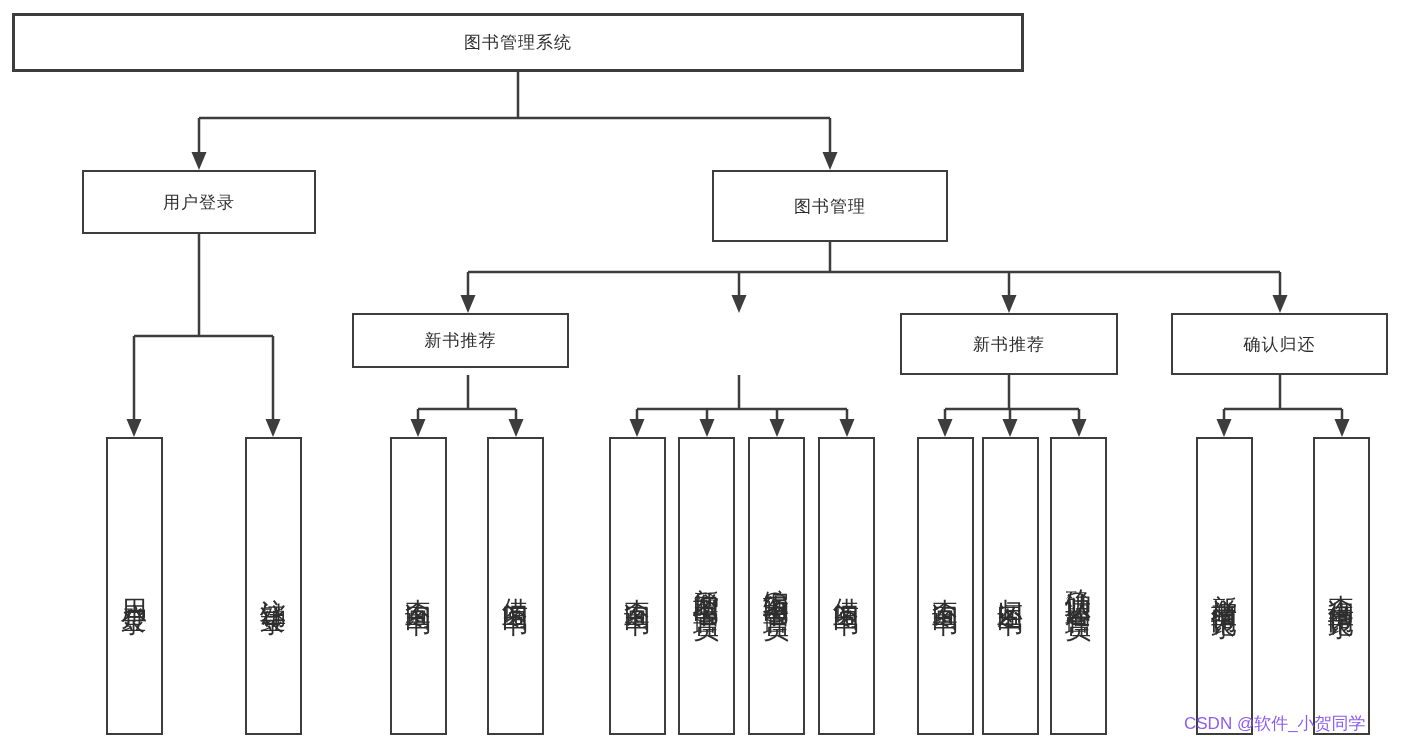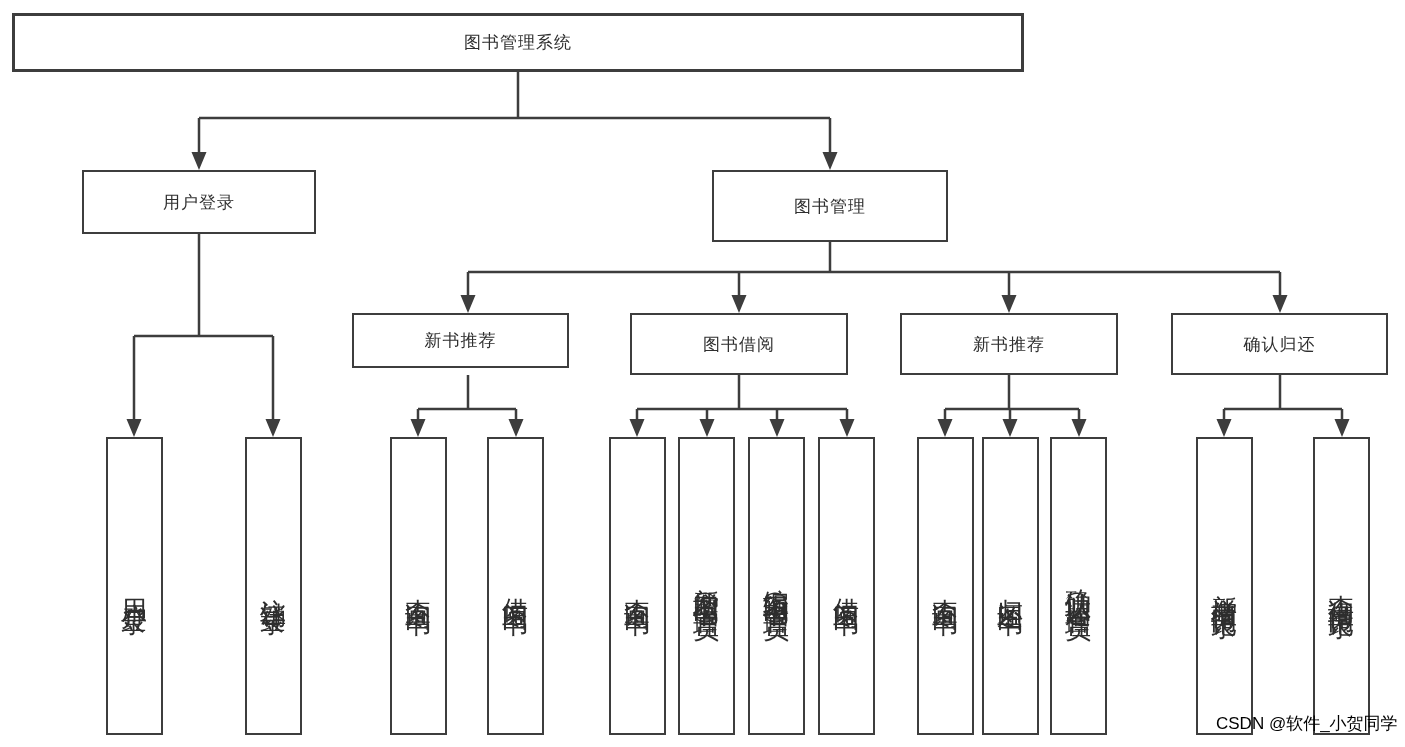--- a/index.html
+++ b/index.html
@@ -32,24 +32,24 @@
   .root-box { border-width: 3px; }
   .vbox {
     writing-mode: vertical-rl;
     font-size: 26px;
     line-height: 1;
     letter-spacing: 4px;
     z-index: 2;
   }
   .watermark {
     position: absolute;
-    left: 1216px;
+    left: 1184px;
     top: 712px;
     font-size: 17px;
-    color: #000000;
+    color: #8b5cf6;
     white-space: nowrap;
     z-index: 5;
   }
 </style>
 </head>
 <body>
 
 <div class="canvas">
 
   <svg class="connectors" viewBox="0 0 1405 747" xmlns="http://www.w3.org/2000/svg">
@@ -78,21 +78,20 @@
       M1079 437 l-7.5 -18 h15 z  M1224 437 l-7.5 -18 h15 z
       M1342 437 l-7.5 -18 h15 z"></path>
   </svg>
 
   <div class="node hbox root-box" style="left:12px; top:13px; width:1012px; height:59px">图书管理系统</div>
 
   <div class="node hbox" style="left:82px; top:170px; width:234px; height:64px">用户登录</div>
   <div class="node hbox" style="left:712px; top:170px; width:236px; height:72px">图书管理</div>
 
   <div class="node hbox" style="left:352px; top:313px; width:217px; height:55px">新书推荐</div>
-  <div class="node hbox" style="left:630px; top:313px; width:218px; height:62px">图书借阅</div>
   <div class="node hbox" style="left:900px; top:313px; width:218px; height:62px">新书推荐</div>
   <div class="node hbox" style="left:1171px; top:313px; width:217px; height:62px">确认归还</div>
 
   <div class="node vbox" style="left:106px; top:437px; width:57px; height:298px">用户登录</div>
   <div class="node vbox" style="left:245px; top:437px; width:57px; height:298px">注销登录</div>
 
   <div class="node vbox" style="left:390px; top:437px; width:57px; height:298px">查询图书</div>
   <div class="node vbox" style="left:487px; top:437px; width:57px; height:298px">借阅图书</div>
 
   <div class="node vbox" style="left:609px; top:437px; width:57px; height:298px">查询图书</div>

